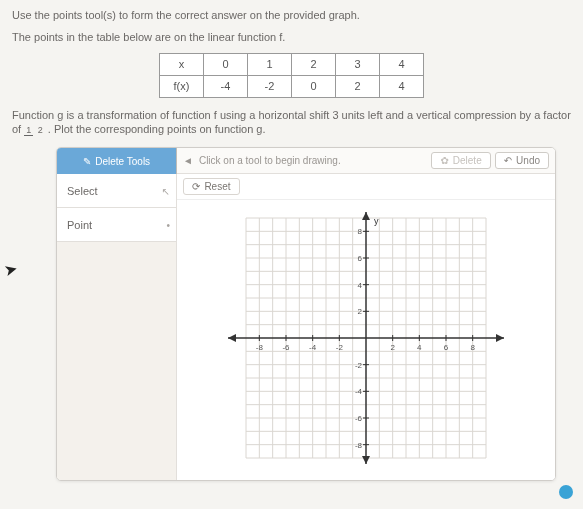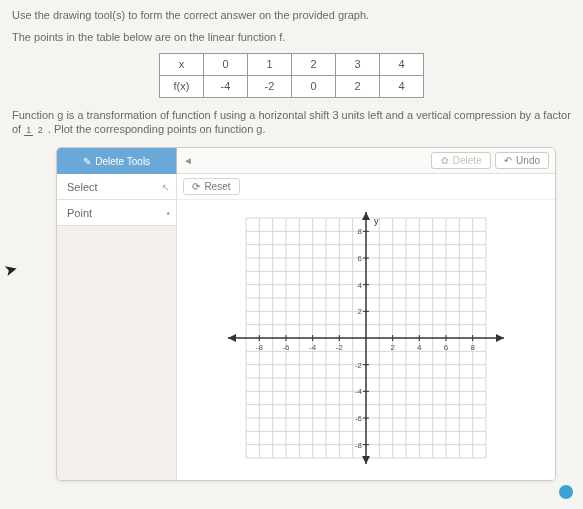--- a/index.html
+++ b/index.html
@@ -72,21 +72,21 @@
   }
   .btn.disabled { color:#c6c2bd; }
   .panel-body { display:flex; }
   .sidebar {
     width:120px;
     background:#f4f1ec;
     border-right:1px solid #e2dfdb;
     min-height: 300px;
   }
   .srow {
-    height:26px;
+    height:34px;
     border-bottom:1px solid #e2dfdb;
     display:flex; align-items:center; justify-content:space-between;
     padding: 1px 6px 0 10px;
     font-size:11px;
     color:#6b6866;
     background:#fff;
   }
   .srow .ricon { color:#a8a4a0; font-size:10px; }
   .graph-area {
     flex:1;
@@ -111,21 +111,21 @@
   .help-dot {
     position:absolute; right:10px; bottom:10px;
     width:14px; height:14px; border-radius:50%;
     background:#3aa3d6;
   }
   .pencil { font-size:10px; }
 </style>
 </head>
 <body>
 
-<div class="instr">Use the drawing tool(s) to form the correct answer on the provided graph.</div>
+<div class="instr">Use the points tool(s) to form the correct answer on the provided graph.</div>
 <div class="instr instr2">The points in the table below are on the linear function f.</div>
 
 <div class="table-wrap">
   <table class="ftab">
     <tbody>
         <tr>
       <td>x</td>
       <td>0</td>
       <td>1</td>
       <td>2</td>
@@ -154,20 +154,21 @@
 </div>
 
 <div class="panel">
   <div class="panel-top">
     <div class="tools-hdr">
       <span class="pencil">✎</span>
       <span>Delete Tools</span>
     </div>
     <div class="hint">
       <span>◄</span>
+      <span>Click on a tool to begin drawing.</span>
     </div>
     <div class="topbtns">
       <div class="btn disabled">
         <span>✿</span>
         <span>Delete</span>
       </div>
       <div class="btn">
         <span>↶</span>
         <span>Undo</span>
       </div>

